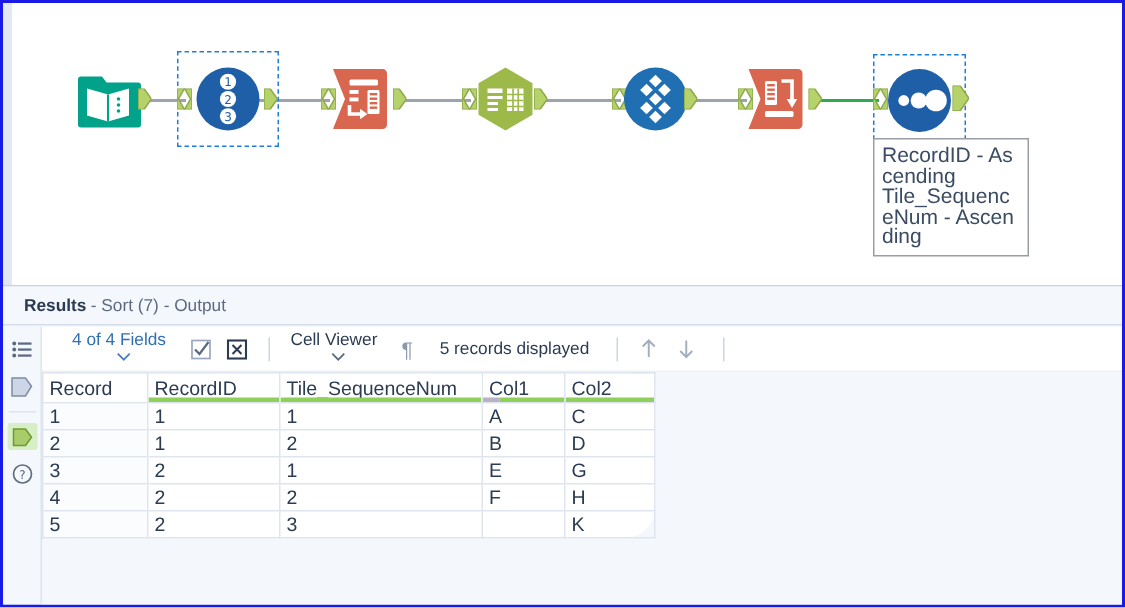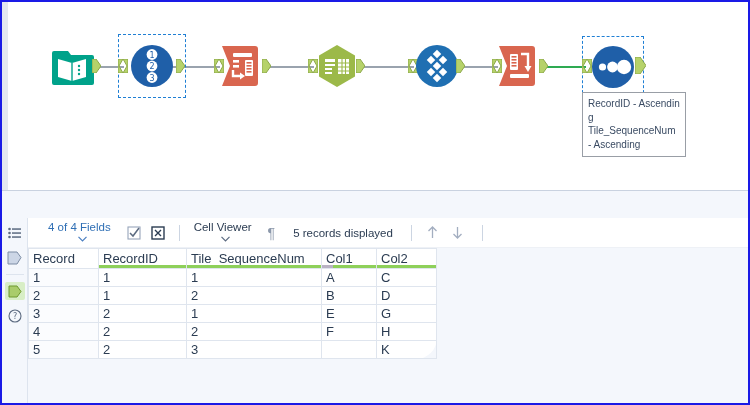--- a/index.html
+++ b/index.html
@@ -52,21 +52,21 @@
   .anchor-out, .anchor-in {
     position: absolute;
     width: 9px; height: 14px;
   }
 
   
   .anno {
     position: absolute;
     background: #ffffff;
     border: 1px solid #999ea6;
-    font-size: 10px;
+    font-size: 14px;
     line-height: 13.5px;
     color: #3a4b63;
     padding: 4px 5px 5px 5px;
     width: 104px;
     white-space: pre-wrap;
     word-break: break-all;
   }
 
   
   .results {
@@ -355,20 +355,24 @@
       </div>
 
       <div class="anno" style="left:574px; top:90px;">RecordID - Ascending
 Tile_SequenceNum - Ascending</div>
 
     </div>
   </div>
 
   <div class="results">
 
+    <div class="results-title">
+      <b>Results</b>
+      <span>- Sort (7) - Output</span>
+    </div>
 
     <div class="results-body">
 
       <div class="rail">
         <div class="rail-btn">
           <svg width="14" height="12" viewBox="0 0 14 12">
             <circle cx="1.5" cy="2" r="1.3" fill="#5b6a80"></circle>
               <rect x="4" y="1.3" width="9" height="1.5" fill="#5b6a80"></rect>
             <circle cx="1.5" cy="6" r="1.3" fill="#5b6a80"></circle>
               <rect x="4" y="5.3" width="9" height="1.5" fill="#5b6a80"></rect>

